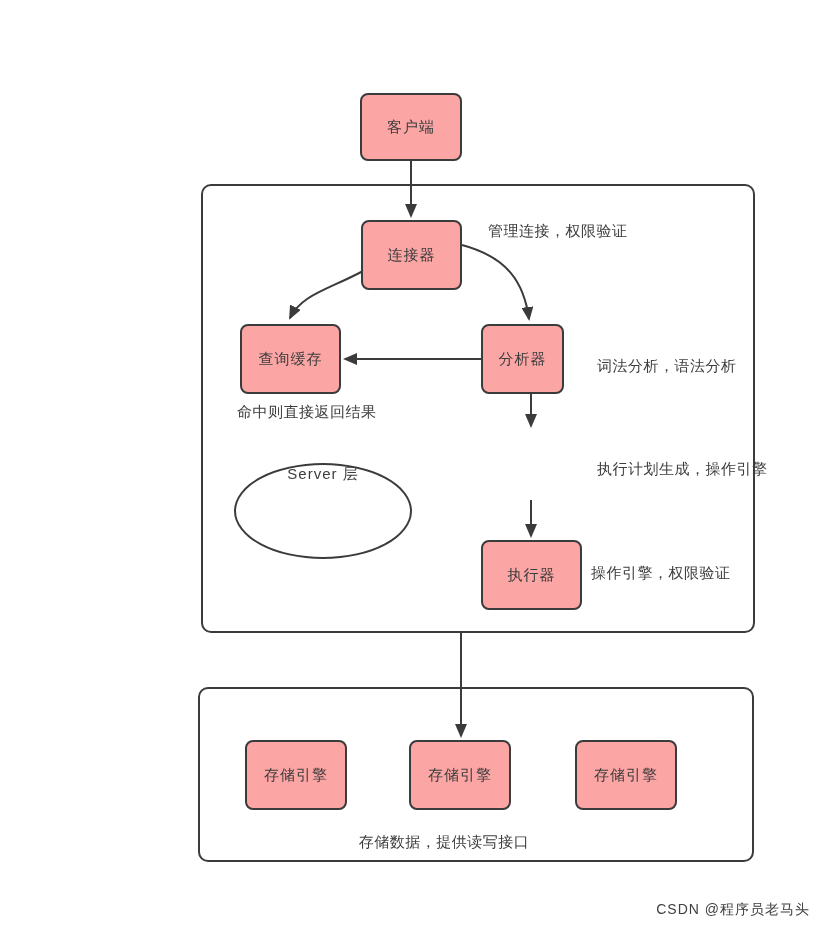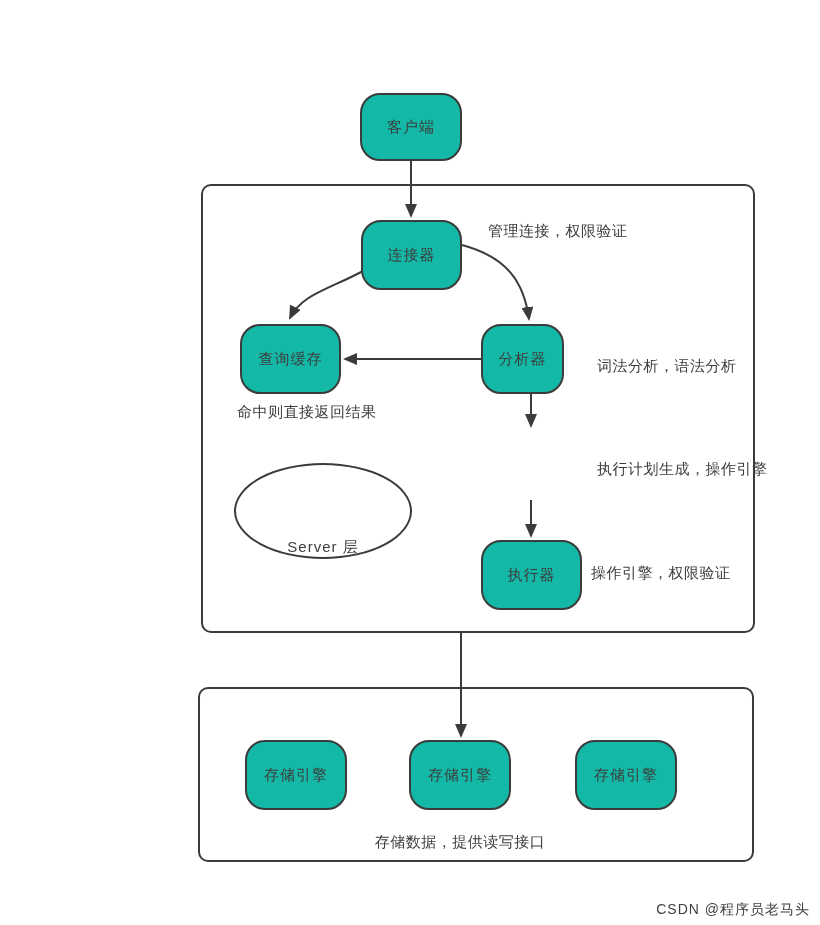--- a/index.html
+++ b/index.html
@@ -3,31 +3,31 @@
 <meta charset="utf-8">
 <style>
   html,body{margin:0;padding:0;background:#fff;}
   .canvas{
     position:relative;width:820px;height:925px;background:#ffffff;
     font-family:"Liberation Sans","DejaVu Sans",sans-serif;
     color:#3d3d3d;overflow:hidden;
   }
   .arrow-layer{position:absolute;left:0;top:0;width:820px;height:925px;pointer-events:none;}
   .node{
-    position:absolute;border:2px solid #3b3b3b;border-radius:20px;background:#14b8a6;
+    position:absolute;border:2px solid #3b3b3b;border-radius:8px;background:#fca5a5;
     display:flex;align-items:center;justify-content:center;
     font-size:15px;letter-spacing:1px;box-sizing:border-box;
   }
   .container-box{
     position:absolute;border:2px solid #3b3b3b;border-radius:10px;background:transparent;
     box-sizing:border-box;
   }
   .ellipse{
     position:absolute;border:2px solid #3b3b3b;border-radius:50%;background:#ffffff;
-    display:flex;align-items:flex-end;justify-content:center;font-size:15px;
+    display:flex;align-items:flex-start;justify-content:center;font-size:15px;
     letter-spacing:1px;box-sizing:border-box;
   }
   .note{position:absolute;font-size:15px;white-space:nowrap;letter-spacing:0.5px;}
 
   .client-box{left:360px;top:93px;width:102px;height:68px;}
   .server-container{left:201px;top:184px;width:554px;height:449px;}
   .connector-box{left:361px;top:220px;width:101px;height:70px;}
   .query-cache-box{left:240px;top:324px;width:101px;height:70px;font-family:Liberation Serif, serif;}
   .analyzer-box{left:481px;top:324px;width:83px;height:70px;font-family:Liberation Mono, monospace;}
   .optimizer-box{left:481px;top:430px;width:101px;height:70px;}
@@ -36,21 +36,21 @@
   .storage-container{left:198px;top:687px;width:556px;height:175px;}
   .engine-box-1{left:245px;top:740px;width:102px;height:70px;}
   .engine-box-2{left:409px;top:740px;width:102px;height:70px;}
   .engine-box-3{left:575px;top:740px;width:102px;height:70px;}
 
   .connector-note{left:488px;top:222px;}
   .analyzer-note{left:597px;top:357px;}
   .query-cache-note{left:237px;top:403px;}
   .optimizer-note{left:597px;top:460px;}
   .executor-note{left:591px;top:564px;}
-  .storage-note{left:198px;top:833px;width:524px;text-align:center;}
+  .storage-note{left:182px;top:833px;width:524px;text-align:center;}
 
   .watermark{
     position:absolute;right:10px;bottom:6px;font-size:14px;color:#404040;
     letter-spacing:1px;
   }
 </style>
 </head>
 <body>
 
 <div class="canvas">

